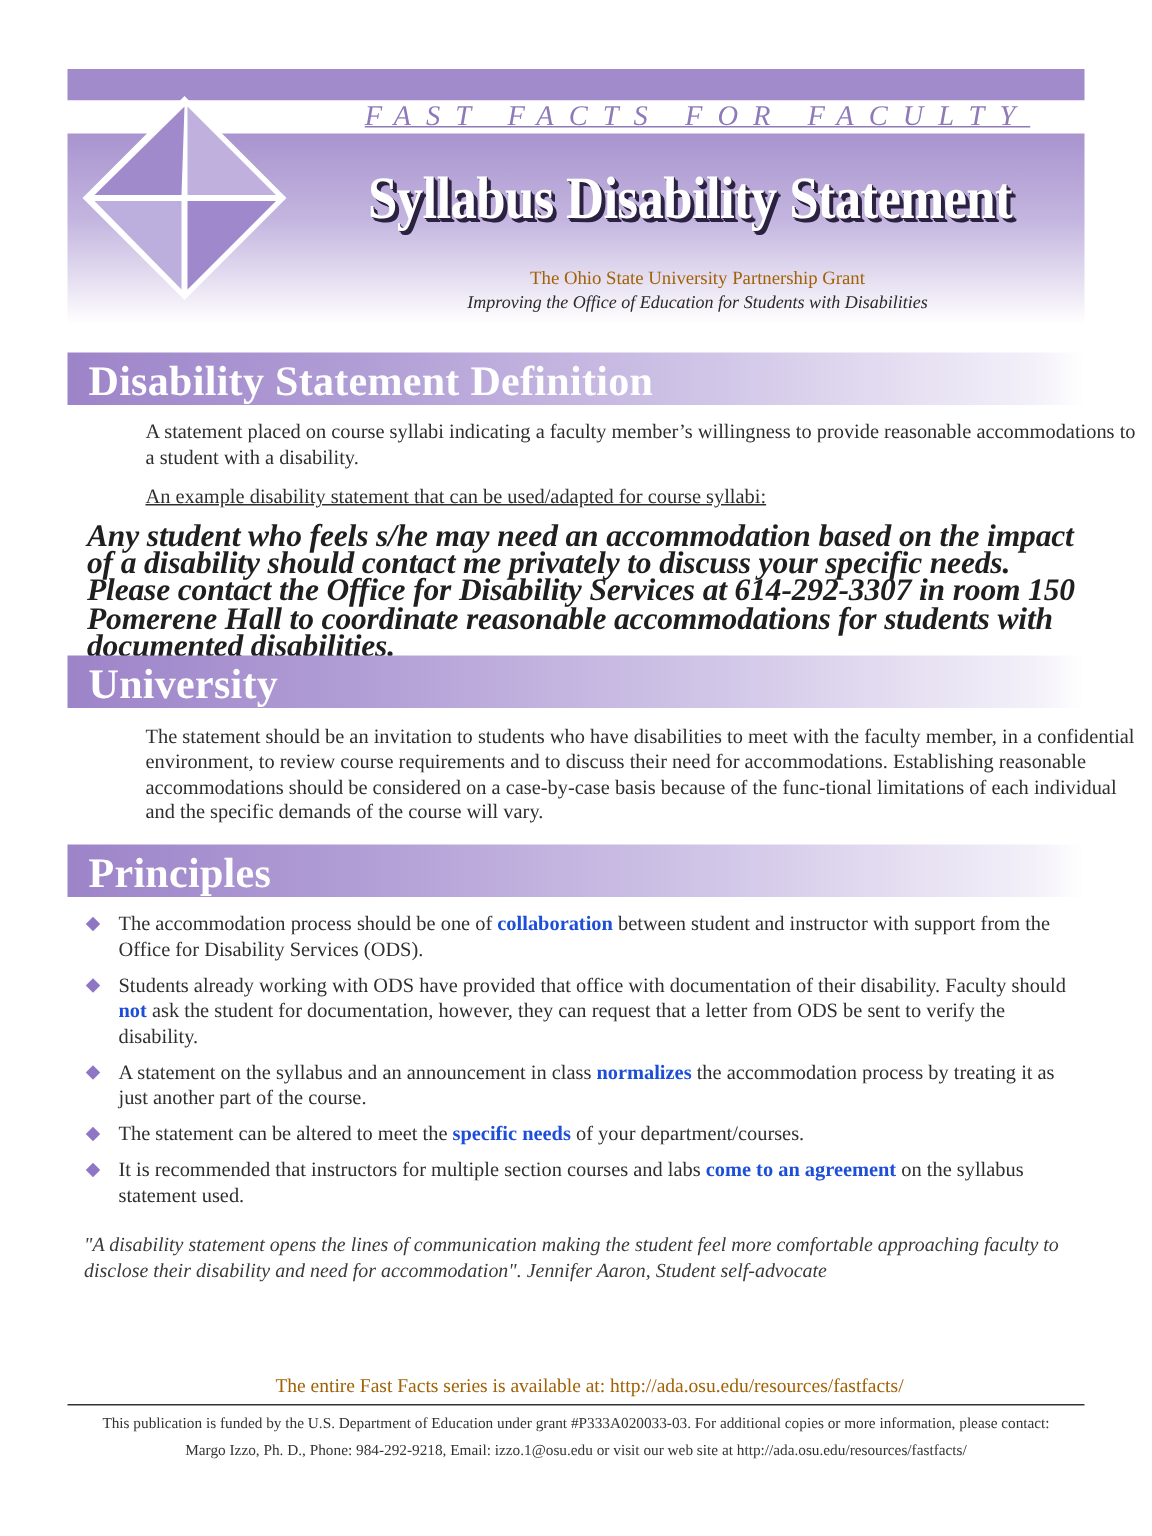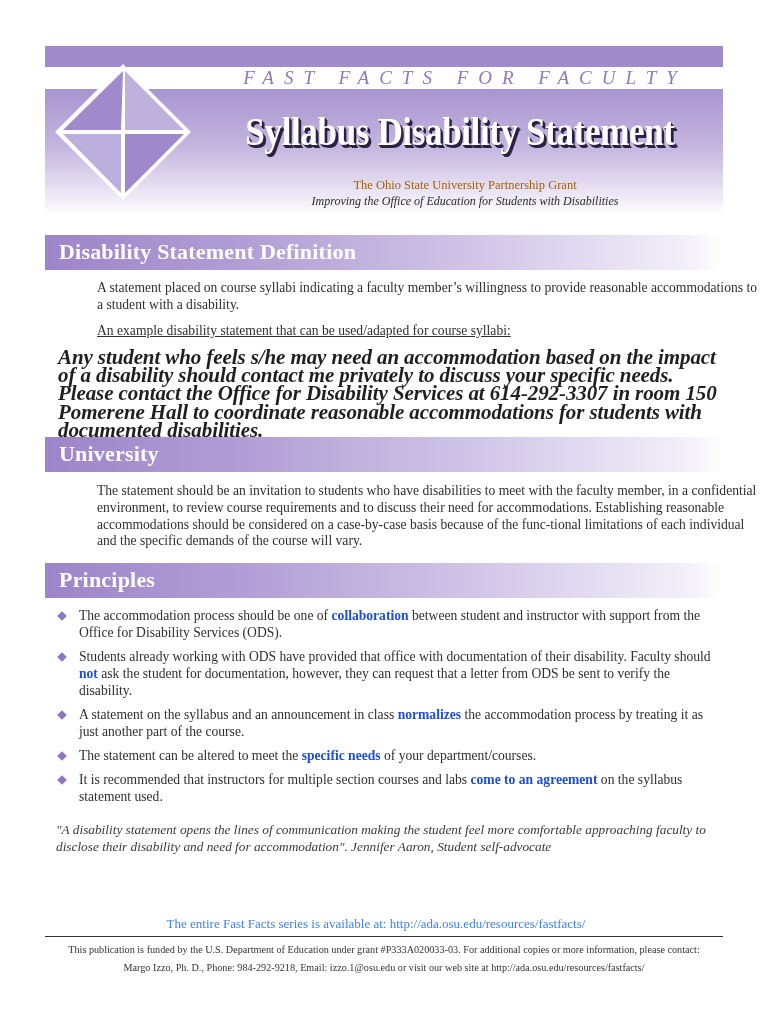--- a/index.html
+++ b/index.html
@@ -3,50 +3,50 @@
   <meta charset="utf-8">
   <style>
     * { margin: 0; padding: 0; box-sizing: border-box; }
     html, body { width: 768px; height: 1024px; background: #ffffff; overflow: hidden; }
     body { position: relative; font-family: "Liberation Serif", "DejaVu Serif", serif; color: #2a2a2a; }
 
     .masthead { position: absolute; left: 45px; top: 46px; width: 678px; height: 170px; }
     .mast-topbar { position: absolute; left: 0; top: 0; width: 678px; height: 21px; background: #a28bcb; }
     .mast-gap { position: absolute; left: 0; top: 21px; width: 678px; height: 22px; background: #ffffff; }
     .mast-series { position: absolute; left: 175px; top: 21px; width: 490px; height: 22px; text-align: center;
-      font-family: "Liberation Serif", serif; font-style: italic; font-size: 19px; letter-spacing: 10px; color: #8f7ab9; line-height: 22px; }
+      font-family: "Liberation Serif", serif; font-style: italic; font-size: 19px; letter-spacing: 10px; color: #8f7ab9; line-height: 22px; text-decoration: underline; }
     .mast-band { position: absolute; left: 0; top: 43px; width: 678px; height: 127px;
       background: linear-gradient(to bottom, #a994cf 0%, #c3b5df 45%, #e9e3f3 80%, #ffffff 100%); }
     .mast-title { position: absolute; left: 155px; top: 62px; width: 520px; text-align: center;
       font-family: "Liberation Serif", serif; font-weight: bold; font-size: 40px; letter-spacing: -0.5px;
       color: #ffffff; transform: scaleX(0.88); transform-origin: center;
       text-shadow: 2px 2px 0 #2b2140, 3px 3px 0 #2b2140, 1px 1px 0 #2b2140; white-space: nowrap; }
     .mast-org { position: absolute; left: 175px; top: 132px; width: 490px; text-align: center; font-size: 12.5px; color: #a16207; }
     .mast-tagline { position: absolute; left: 175px; top: 148px; width: 490px; text-align: center; font-size: 12px; font-style: italic; color: #2a2a2a; }
 
     .logo { position: absolute; left: 53px; top: 62px; width: 140px; height: 140px; }
 
     .section-bar { position: absolute; left: 45px; width: 678px; height: 35px;
       background: linear-gradient(to right, #9d84c9 0%, #b29fd6 30%, #d2c7e8 65%, #f3f0f9 95%, #ffffff 100%); }
     .section-title { position: absolute; left: 14px; top: 4px; font-family: "Liberation Serif", serif; font-weight: bold;
-      font-size: 22px; color: #ffffff; letter-spacing: 0.2px; }
+      font-size: 28px; color: #ffffff; letter-spacing: 0.2px; }
 
     .para { position: absolute; left: 58px; width: 665px; font-size: 13.6px; line-height: 16.8px; color: #2f2f2f; margin-left: 39px; }
     .underline { text-decoration: underline; }
     .example-statement { position: absolute; left: 58px; top: 348px; width: 665px; font-family: "Liberation Serif", serif;
       font-style: italic; font-weight: bold; font-size: 21px; line-height: 18.2px; color: #1f1f1f; letter-spacing: -0.1px; }
 
     .bullets { position: absolute; left: 56px; top: 608px; width: 670px; list-style: none; }
     .bullet { position: relative; padding-left: 23px; font-size: 13.6px; line-height: 16.8px; color: #2f2f2f; margin-bottom: 7.5px; }
     .bullet-marker { position: absolute; left: 2px; top: 4px; width: 8px; height: 8px; background: #8e76c4; transform: rotate(45deg) scale(0.85); }
     .b { font-weight: bold; color: #1d4ed8; }
 
     .quote { position: absolute; left: 56px; top: 822px; width: 670px; font-style: italic; font-size: 13.3px; line-height: 16.5px; color: #3a3a3a; }
 
-    .series-link { position: absolute; left: 37px; top: 916px; width: 678px; text-align: center; font-size: 13px; color: #3b82f6; }
+    .series-link { position: absolute; left: 54px; top: 916px; width: 678px; text-align: center; font-size: 13px; color: #a16207; }
     .footer-rule { position: absolute; left: 45px; top: 936px; width: 678px; height: 1px; background: #333; }
     .footer-line1 { position: absolute; left: 40px; top: 944px; width: 688px; text-align: center; font-size: 10.2px; color: #333; white-space: nowrap; }
     .footer-line2 { position: absolute; left: 40px; top: 962px; width: 688px; text-align: center; font-size: 10.2px; color: #333; white-space: nowrap; }
   </style>
 </head>
 <body>
 
 <div class="masthead">
   <div class="mast-topbar"></div>
   <div class="mast-gap"></div>

